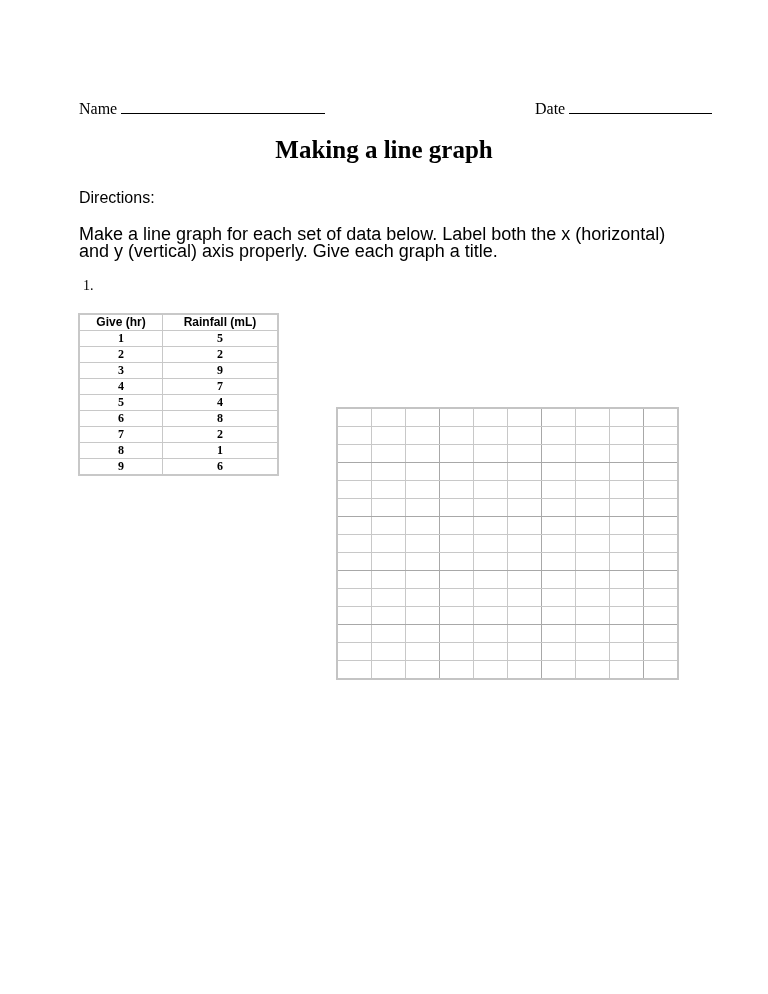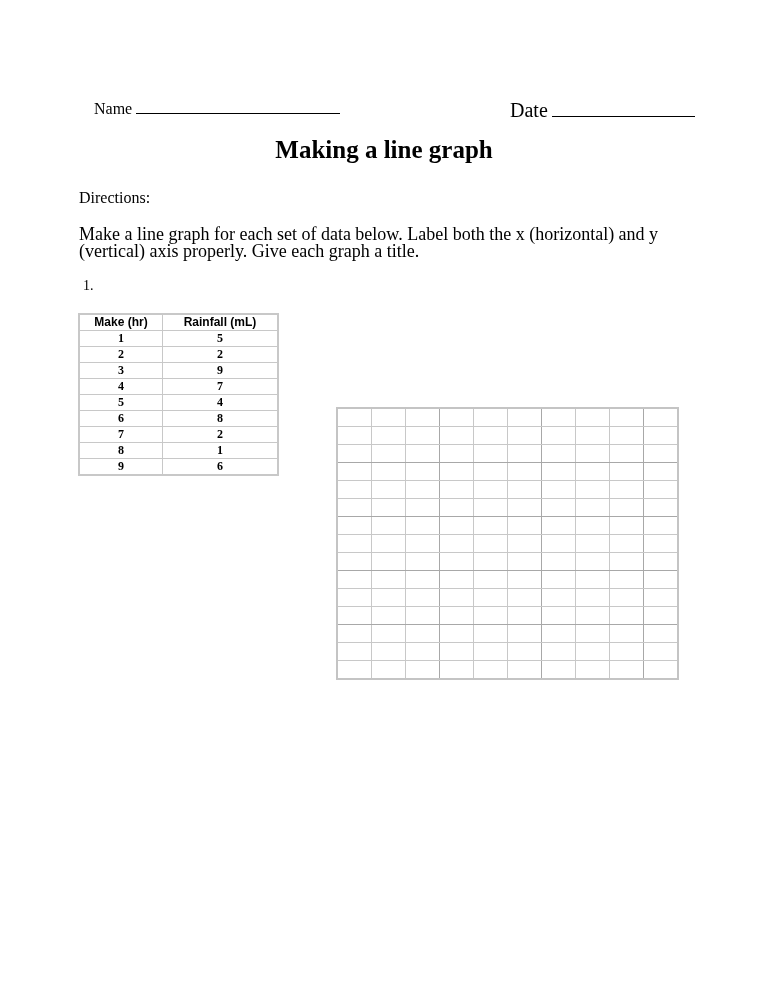--- a/index.html
+++ b/index.html
@@ -1,21 +1,21 @@
 <!DOCTYPE html>
 <html><head>
 <meta charset="utf-8">
 <style>
   html, body { margin:0; padding:0; background:#fff; }
   body { width:768px; height:994px; position:relative; overflow:hidden; color:#000; }
   .serif { font-family:"Liberation Serif", serif; }
-  .sans { font-family:Liberation Serif, serif; }
+  .sans { font-family:Liberation Sans, sans-serif; }
   .abs { position:absolute; }
-  #name-line { left:79px; top:99px; font-size:16px;margin-left:15px; }
-  #date-line { left:510px; top:99px; font-size:20px; }
+  #name-line { left:79px; top:99px; font-size:16px; }
+  #date-line { left:535px; top:99px; font-size:16px; }
   .blank { display:inline-block; border-bottom:1px solid #000; height:14px; vertical-align:baseline; margin-left:4px; }
   #title { left:0; width:768px; top:136px; text-align:center; font-size:25px; font-weight:bold; }
   #directions { left:79px; top:189px; font-size:16px; }
   #instructions { left:79px; top:226px; width:620px; font-size:18px; line-height:17px; }
   #problem-num { left:83px; top:278px; font-size:14px; }
   #data-table { left:78px; top:313px; border-collapse:collapse; border:2px solid #c8c8c8; }
   #data-table th, #data-table td { border:1px solid #c8c8c8; padding:0; height:15px; text-align:center; font-size:12px; line-height:15px; }
   #data-table th { font-family:"Liberation Sans", sans-serif; font-weight:bold; }
   #data-table td { font-family:"Liberation Serif", serif; font-weight:bold; }
   #data-table .c1 { width:82px; }
@@ -40,21 +40,21 @@
 
 <div class="abs sans" id="directions">Directions:</div>
 
 <div class="abs sans" id="instructions">Make a line graph for each set of data below. Label both the x (horizontal) and y (vertical) axis properly. Give each graph a title.</div>
 
 <div class="abs serif" id="problem-num">1.</div>
 
 <table class="abs" id="data-table">
   <thead>
     <tr>
-      <th class="c1">Make (hr)</th>
+      <th class="c1">Give (hr)</th>
       <th class="c2">Rainfall (mL)</th>
     </tr>
   </thead>
   <tbody>
     <tr>
         <td>1</td>
         <td>5</td>
       </tr>
     <tr>
         <td>2</td>

